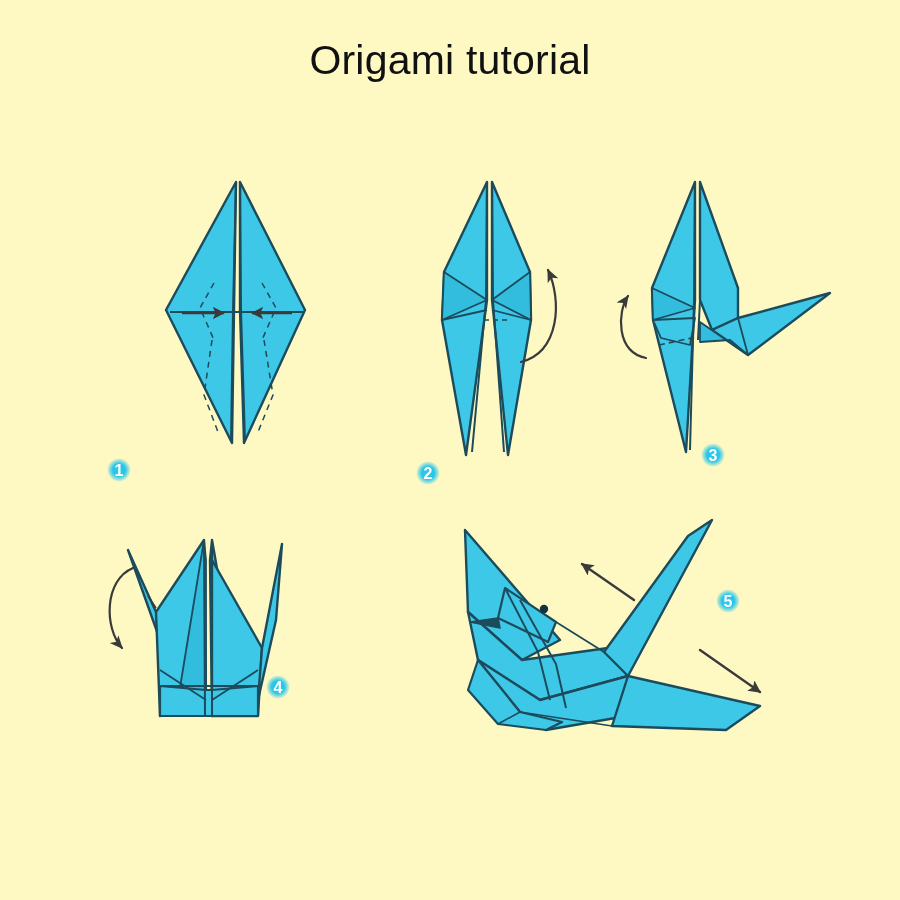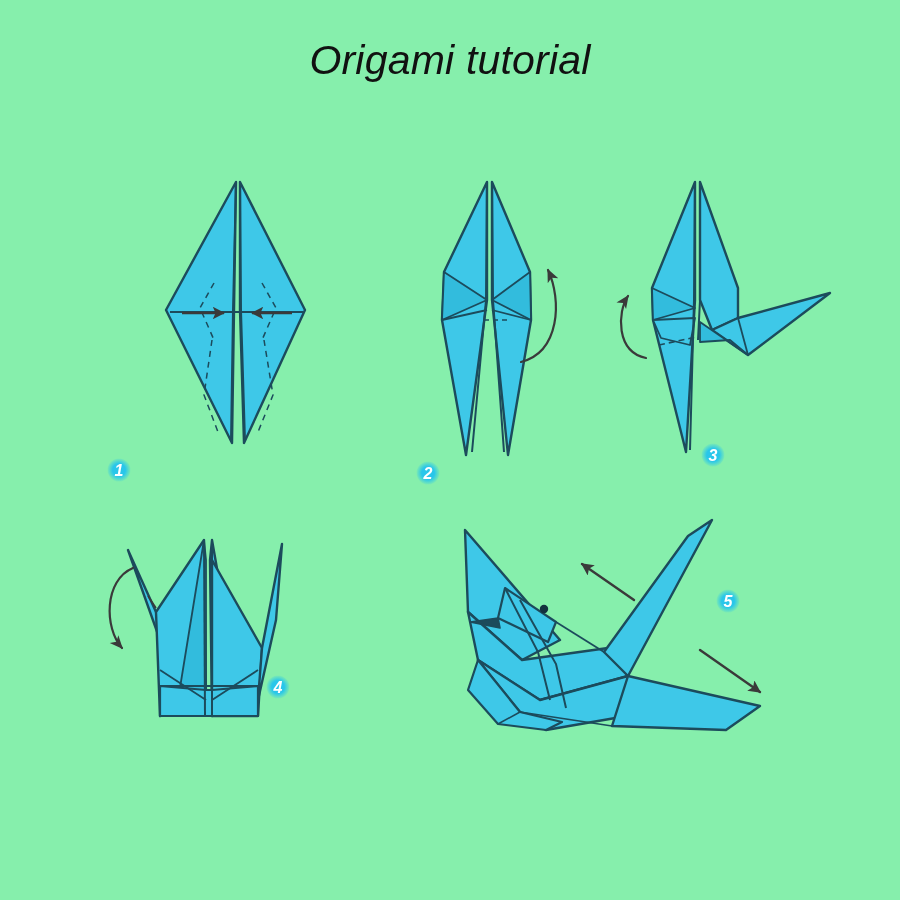--- a/index.html
+++ b/index.html
@@ -4,24 +4,23 @@
 <style>
   html, body {
     margin: 0;
     padding: 0;
     background: #ffffff;
   }
   #page {
     position: relative;
     width: 900px;
     height: 900px;
-    background: #86efac;
+    background: #fef9c3;
     overflow: hidden;
     font-family: "Liberation Sans", sans-serif;
-    font-style: italic;
   }
   #title {
     position: absolute;
     left: 0;
     top: 40px;
     width: 900px;
     text-align: center;
     font-size: 41px;
     font-weight: 400;
     color: #111111;

